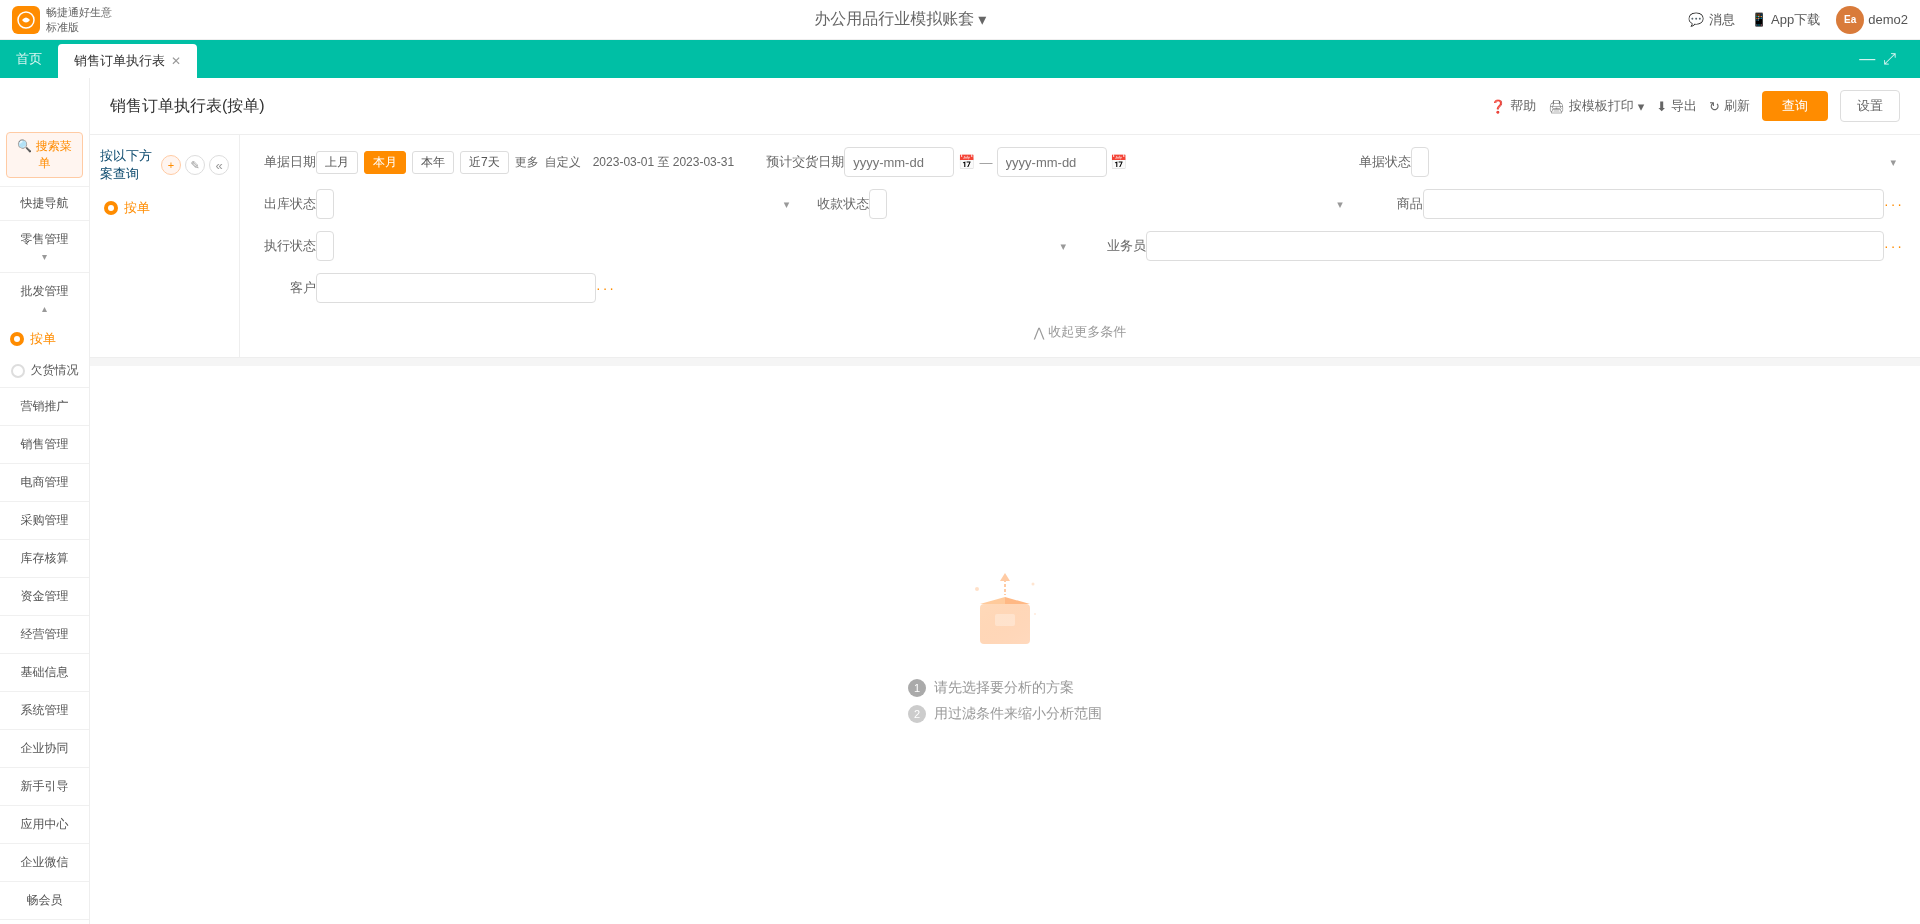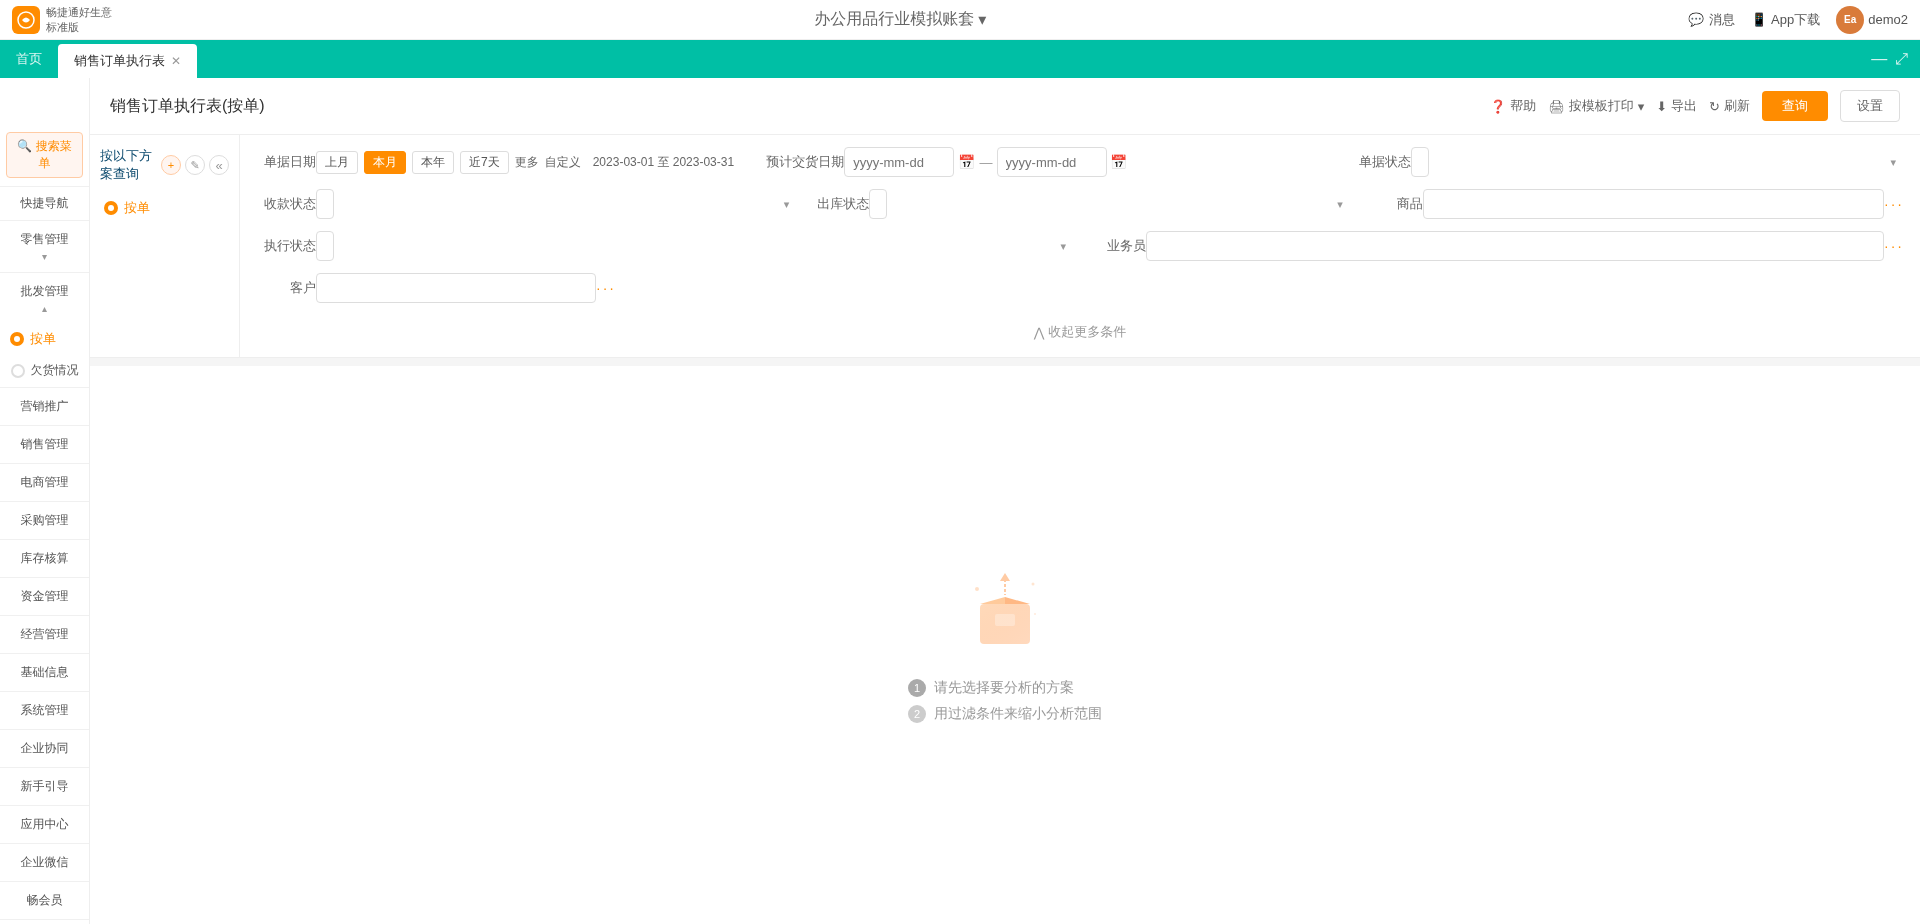--- a/index.html
+++ b/index.html
@@ -32,21 +32,21 @@
     
     .sidebar { width: 90px; background: #fff; border-right: 1px solid #eee; display: flex; flex-direction: column; flex-shrink: 0; overflow-y: auto; }
     .sidebar-search { padding: 10px 6px 8px; border-bottom: 1px solid #f0f0f0; }
     .sidebar-search-btn { width: 100%; padding: 5px; background: #fff5f0; border: 1px solid #ffcba4; border-radius: 4px; color: #ff8c00; font-size: 12px; text-align: center; cursor: pointer; margin-top: 44px; }
     .sidebar-section { border-bottom: 1px solid #f0f0f0; }
     .sidebar-item { padding: 10px 6px; text-align: center; cursor: pointer; color: #555; font-size: 12px; display: flex; flex-direction: column; align-items: center; gap: 3px; }
     .sidebar-sub-item { padding: 8px 10px; font-size: 12px; color: #555; cursor: pointer; text-align: center; }
     .sidebar-quick-nav { padding: 8px 6px; text-align: center; color: #555; font-size: 12px; cursor: pointer; border-bottom: 1px solid #f0f0f0; }
 
     
-    .tab-bar { height: 38px; background: #00bfa5; display: flex; align-items: center; padding: 0 0 0 0; flex-shrink: 0; }
+    .tab-bar { height: 38px; background: #00bfa5; display: flex; align-items: center; padding: 0 12px 0 0; flex-shrink: 0; }
     .tab-item { height: 38px; display: flex; align-items: center; padding: 0 16px; font-size: 13px; cursor: pointer; color: rgba(255,255,255,0.85); gap: 6px; }
     .tab-item.active { background: #fff; color: #333; border-radius: 4px 4px 0 0; margin-top: 4px; height: 34px; }
     .tab-close { font-size: 12px; color: #999; cursor: pointer; }
     .tab-home { background: transparent; }
     .tab-spacer { flex: 1; }
     .tab-actions { display: flex; align-items: center; gap: 8px; padding-right: 12px; }
     .tab-action-btn { color: rgba(255,255,255,0.85); font-size: 16px; cursor: pointer; }
 
     
     .content-area { flex: 1; overflow-y: auto; background: #f5f5f5; display: flex; flex-direction: column; }
@@ -351,29 +351,29 @@
             <div class="select-wrapper">
               <select class="search-select">
                 <option></option>
               </select>
             </div>
           </div>
         </div>
 
         <div class="search-row">
           <div class="search-field" style="flex:1;">
-            <span class="search-label">收款状态</span>
+            <span class="search-label">出库状态</span>
             <div class="select-wrapper" style="flex:1;">
               <select class="search-select">
                 <option></option>
               </select>
             </div>
           </div>
           <div class="search-field" style="flex:1;">
-            <span class="search-label">出库状态</span>
+            <span class="search-label">收款状态</span>
             <div class="select-wrapper" style="flex:1;">
               <select class="search-select">
                 <option></option>
               </select>
             </div>
           </div>
           <div class="search-field" style="flex:1;">
             <span class="search-label">商品</span>
             <input class="search-input" style="flex: 1 1 0%;">
             <span class="ellipsis-btn">···</span>

